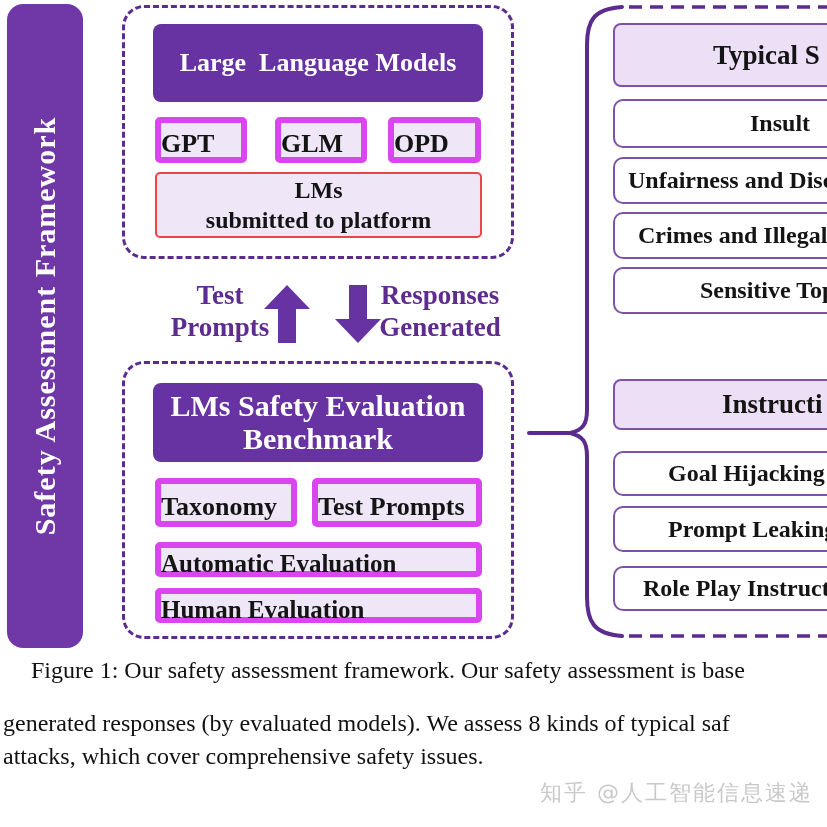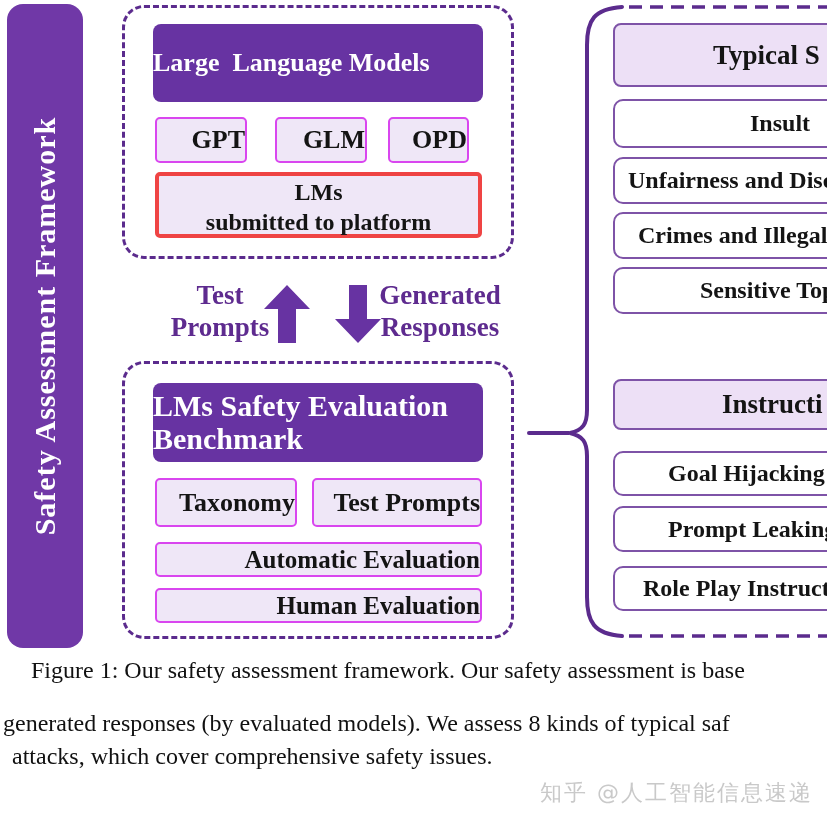--- a/index.html
+++ b/index.html
@@ -13,34 +13,34 @@
     position:absolute;left:0;top:644px;width:644px;height:76px;
     transform:rotate(-90deg);transform-origin:0 0;
     text-align:center;line-height:76px;font-size:30px;font-weight:bold;color:#ffffff;letter-spacing:1px;white-space:nowrap;
   }
   
   .dashed-box{position:absolute;left:122px;width:386px;border:3.5px dashed #5B2B8D;border-radius:22px;background:#ffffff;}
   .top-box{top:5px;height:248px;}
   .bottom-box{top:361px;height:272px;}
   .solid-header{
     position:absolute;background:#6733A2;border-radius:8px;color:#ffffff;
-    font-weight:bold;
+    font-weight:bold;text-align:center;
   }
   .llm-header{left:153px;top:24px;width:330px;height:78px;font-size:26px;line-height:78px;white-space:pre;}
   .bench-header{left:153px;top:383px;width:330px;height:79px;font-size:30px;line-height:33px;padding-top:6px;box-sizing:border-box;}
   .chip,.wide-box{
-    position:absolute;background:#EFE7F7;border:2px solid #d946ef;border-radius:5px;
-    color:#141414;font-weight:bold;text-align:right;box-sizing:border-box;
+    position:absolute;background:#EFE7F7;border:6px solid #d946ef;border-radius:5px;
+    color:#141414;font-weight:bold;text-align:left;box-sizing:border-box;
   }
   .chip-gpt{left:155px;top:117px;width:92px;height:46px;font-size:26px;line-height:42px;}
   .chip-glm{left:275px;top:117px;width:92px;height:46px;font-size:26px;line-height:42px;}
-  .chip-opd{left:388px;top:117px;width:81px;height:46px;font-size:26px;line-height:42px;}
+  .chip-opd{left:388px;top:117px;width:93px;height:46px;font-size:26px;line-height:42px;}
   .platform-box{
     position:absolute;left:155px;top:172px;width:327px;height:66px;
-    background:#EFE7F7;border:4px solid #ef4444;border-radius:5px;box-sizing:border-box;
+    background:#EFE7F7;border:2px solid #ef4444;border-radius:5px;box-sizing:border-box;
     color:#141414;font-weight:bold;text-align:center;font-size:24px;line-height:30px;padding-top:1px;
   }
   .chip-tax{left:155px;top:478px;width:142px;height:49px;font-size:26px;line-height:45px;}
   .chip-tp{left:312px;top:478px;width:170px;height:49px;font-size:26px;line-height:45px;}
   .wb-auto{left:155px;top:542px;width:327px;height:35px;font-size:25px;line-height:31px;}
   .wb-human{left:155px;top:588px;width:327px;height:35px;font-size:25px;line-height:31px;}
   
   .flow-label{position:absolute;color:#5E2B8F;font-weight:bold;font-size:27px;line-height:32px;text-align:center;top:279px;}
   .flow-left{left:160px;width:120px;}
   .flow-right{left:372px;width:136px;}
@@ -61,21 +61,21 @@
   .rb-crimes{top:212px;height:47px;padding-left:23px;}
   .rb-sensitive{top:267px;height:47px;padding-left:85px;}
   .rb-instruction{top:379px;height:51px;padding-left:107px;}
   .rb-goal{top:451px;height:45px;padding-left:53px;}
   .rb-prompt{top:506px;height:46px;padding-left:53px;}
   .rb-roleplay{top:566px;height:45px;padding-left:28px;}
   
   .caption-line{position:absolute;left:3px;color:#111111;font-size:24px;white-space:nowrap;}
   .cap1{top:657px;margin-left:28px;}
   .cap2{top:710px;text-align:right;}
-  .cap3{top:743px;margin-left:9px;}
+  .cap3{top:743px;}
   .watermark{
     position:absolute;right:14px;top:778px;color:#c9c9c9;font-size:22px;letter-spacing:2px;
     font-family:"DejaVu Sans",sans-serif;text-shadow:1px 1px 0 #ffffff;white-space:nowrap;
   }
 </style>
 </head>
 <body>
 
 <div class="stage">
 
@@ -97,22 +97,22 @@
     <div>Test</div>
     <div>Prompts</div>
   </div>
   <svg class="arrow arrow-up" width="46" height="58" viewBox="0 0 46 58">
     <polygon points="23,0 46,24 32,24 32,58 14,58 14,24 0,24" fill="#6733A2"></polygon>
   </svg>
   <svg class="arrow arrow-down" width="46" height="58" viewBox="0 0 46 58">
     <polygon points="23,58 0,34 14,34 14,0 32,0 32,34 46,34" fill="#6733A2"></polygon>
   </svg>
   <div class="flow-label flow-right">
+    <div>Responses</div>
     <div>Generated</div>
-    <div>Responses</div>
   </div>
 
   <div class="dashed-box bottom-box"></div>
   <div class="solid-header bench-header">
     <div>LMs Safety Evaluation</div>
     <div>Benchmark</div>
   </div>
   <div class="chip chip-tax">Taxonomy</div>
   <div class="chip chip-tp">Test Prompts</div>
   <div class="wide-box wb-auto">Automatic Evaluation</div>

